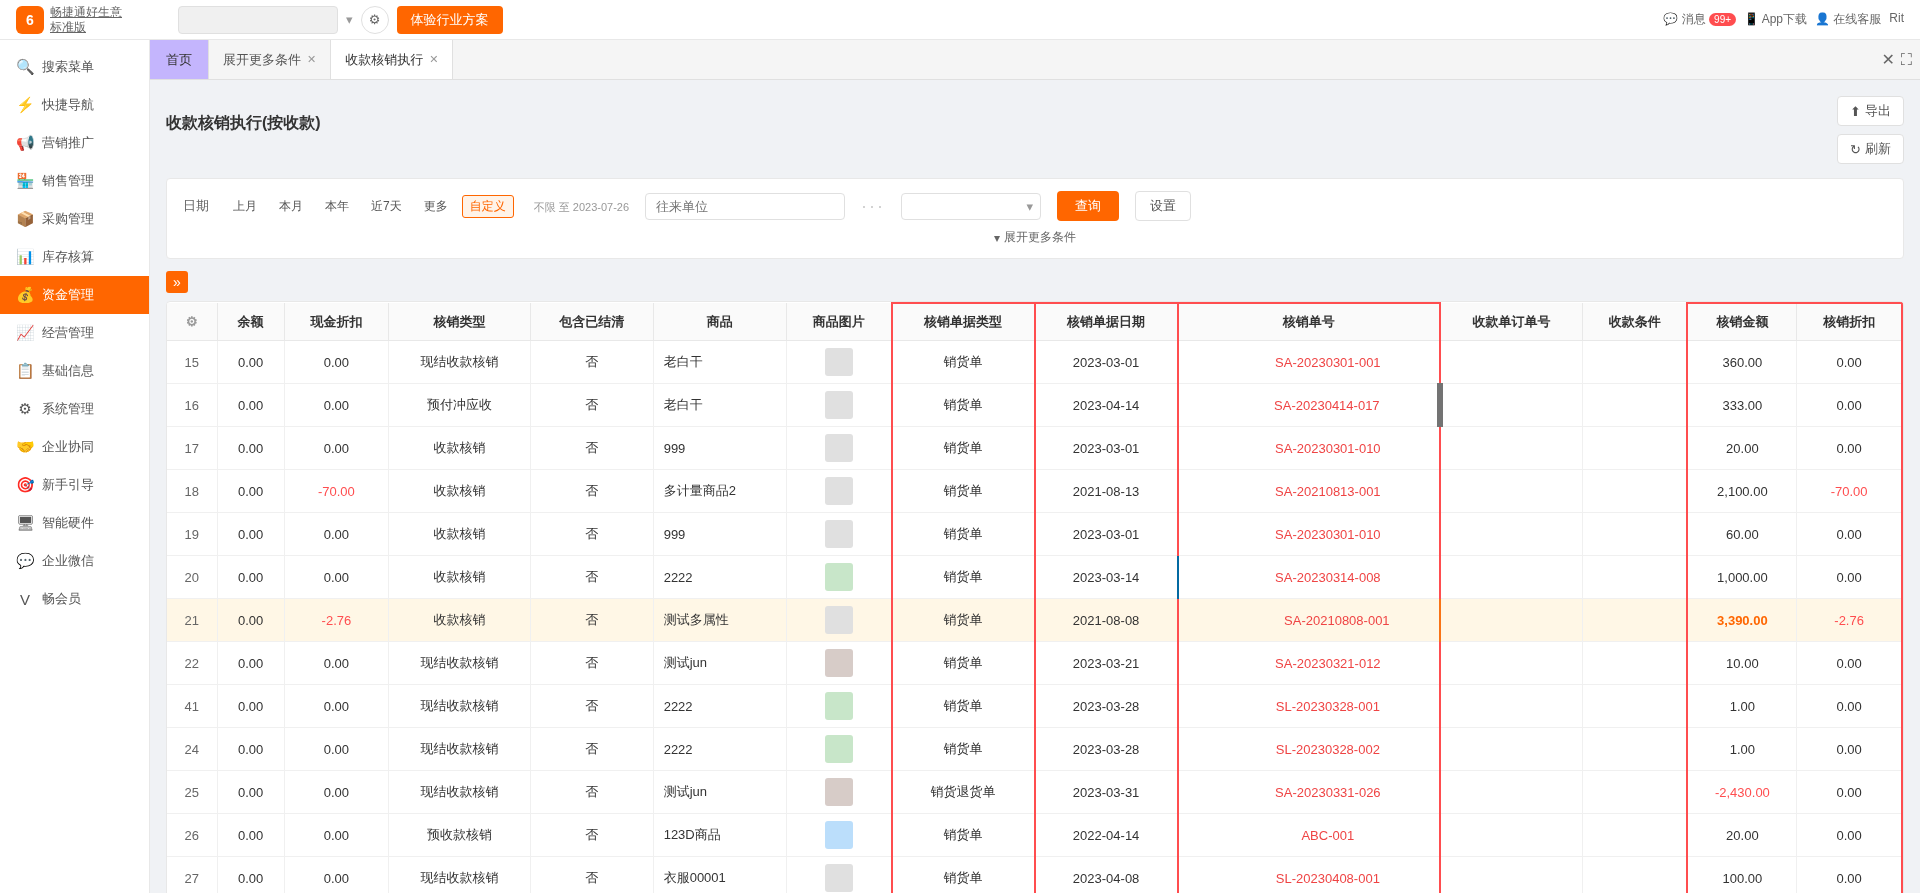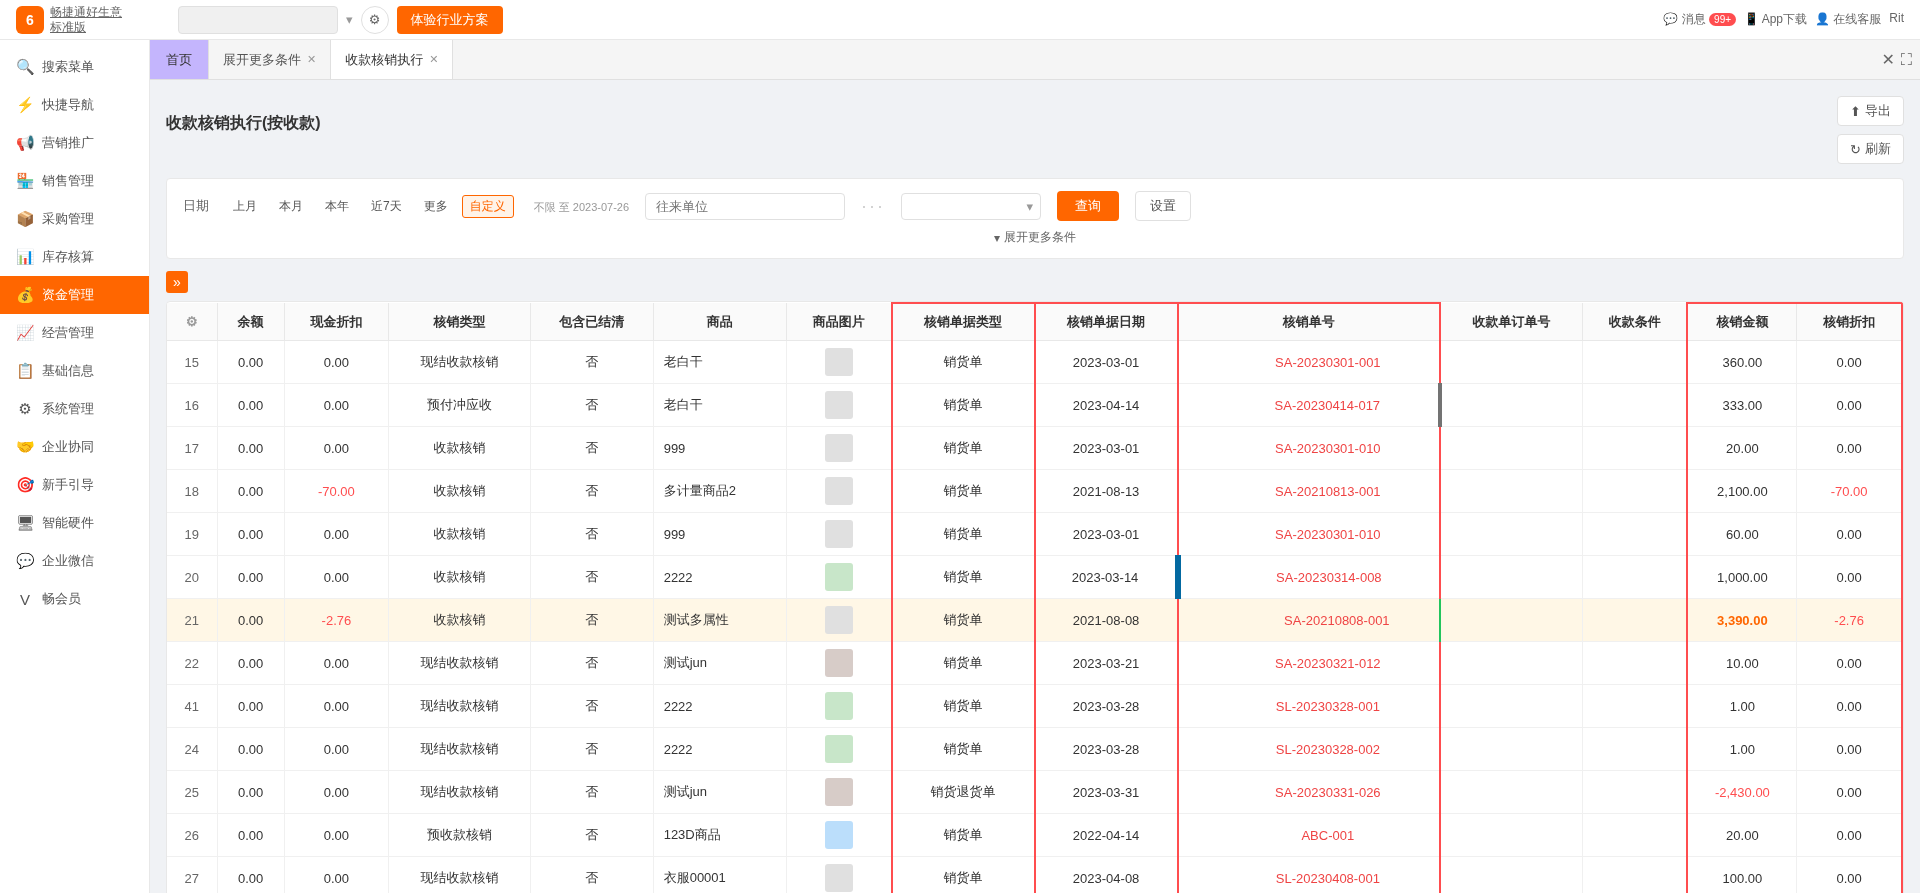--- a/index.html
+++ b/index.html
@@ -360,21 +360,21 @@
     <td>0.00</td>
     <td style="">0.00</td>
     <td>预付冲应收</td>
     <td>否</td>
     <td style="text-align:left;">老白干</td>
     <td>
                   <div style="width:28px;height:28px;background:#e0e0e0;border-radius:3px;margin:auto;"></div>
                 </td>
     <td style="border-left:2px solid #ff4d4f;border-right:2px solid #ff4d4f;">销货单</td>
     <td style="border-right:2px solid #ff4d4f;">2023-04-14</td>
-    <td style="border-right:4px solid #737373;text-align:center;"><span class="link">SA-20230414-017</span></td>
+    <td style="border-right:6px solid #737373;text-align:center;"><span class="link">SA-20230414-017</span></td>
     <td></td>
     <td></td>
     <td style="border-left:2px solid #ff4d4f;">333.00</td>
     <td style="border-right:2px solid #ff4d4f;">0.00</td>
   </tr>
               <tr>
     <td style="color:#666;">17</td>
     <td>0.00</td>
     <td style="">0.00</td>
     <td>收款核销</td>
@@ -431,40 +431,40 @@
     <td style="color:#666;">20</td>
     <td>0.00</td>
     <td style="">0.00</td>
     <td>收款核销</td>
     <td>否</td>
     <td style="text-align:left;">2222</td>
     <td>
                   <div style="width:28px;height:28px;background:#c8e6c9;border-radius:3px;margin:auto;"></div>
                 </td>
     <td style="border-left:2px solid #ff4d4f;border-right:2px solid #ff4d4f;">销货单</td>
-    <td style="border-right:6px solid #0369a1;">2023-03-14</td>
+    <td style="border-right:2px solid #0369a1;">2023-03-14</td>
     <td style="border-right:2px solid #ff4d4f;"><span class="link">SA-20230314-008</span></td>
     <td></td>
     <td></td>
     <td style="border-left:2px solid #ff4d4f;">1,000.00</td>
     <td style="border-right:2px solid #ff4d4f;">0.00</td>
   </tr>
               <tr class="highlight">
     <td style="color:#666;">21</td>
     <td>0.00</td>
     <td style="color:#ff4d4f;">-2.76</td>
     <td>收款核销</td>
     <td>否</td>
     <td style="text-align:left;">测试多属性</td>
     <td>
                   <div style="width:28px;height:28px;background:#e0e0e0;border-radius:3px;margin:auto;"></div>
                 </td>
     <td style="border-left:2px solid #ff4d4f;border-right:2px solid #ff4d4f;">销货单</td>
     <td style="border-right:2px solid #ff4d4f;">2021-08-08</td>
-    <td style="border-right:2px solid #22c55e;padding-left:28px;"><span class="link">SA-20210808-001</span></td>
+    <td style="border-right:2px solid #f97316;padding-left:28px;"><span class="link">SA-20210808-001</span></td>
     <td></td>
     <td></td>
     <td style="border-left:2px solid #ff4d4f;color:#ff6600;font-weight:600;">3,390.00</td>
     <td style="border-right:2px solid #ff4d4f;color:#ff4d4f;">-2.76</td>
   </tr>
               <tr>
     <td style="color:#666;">22</td>
     <td>0.00</td>
     <td style="">0.00</td>
     <td>现结收款核销</td>

